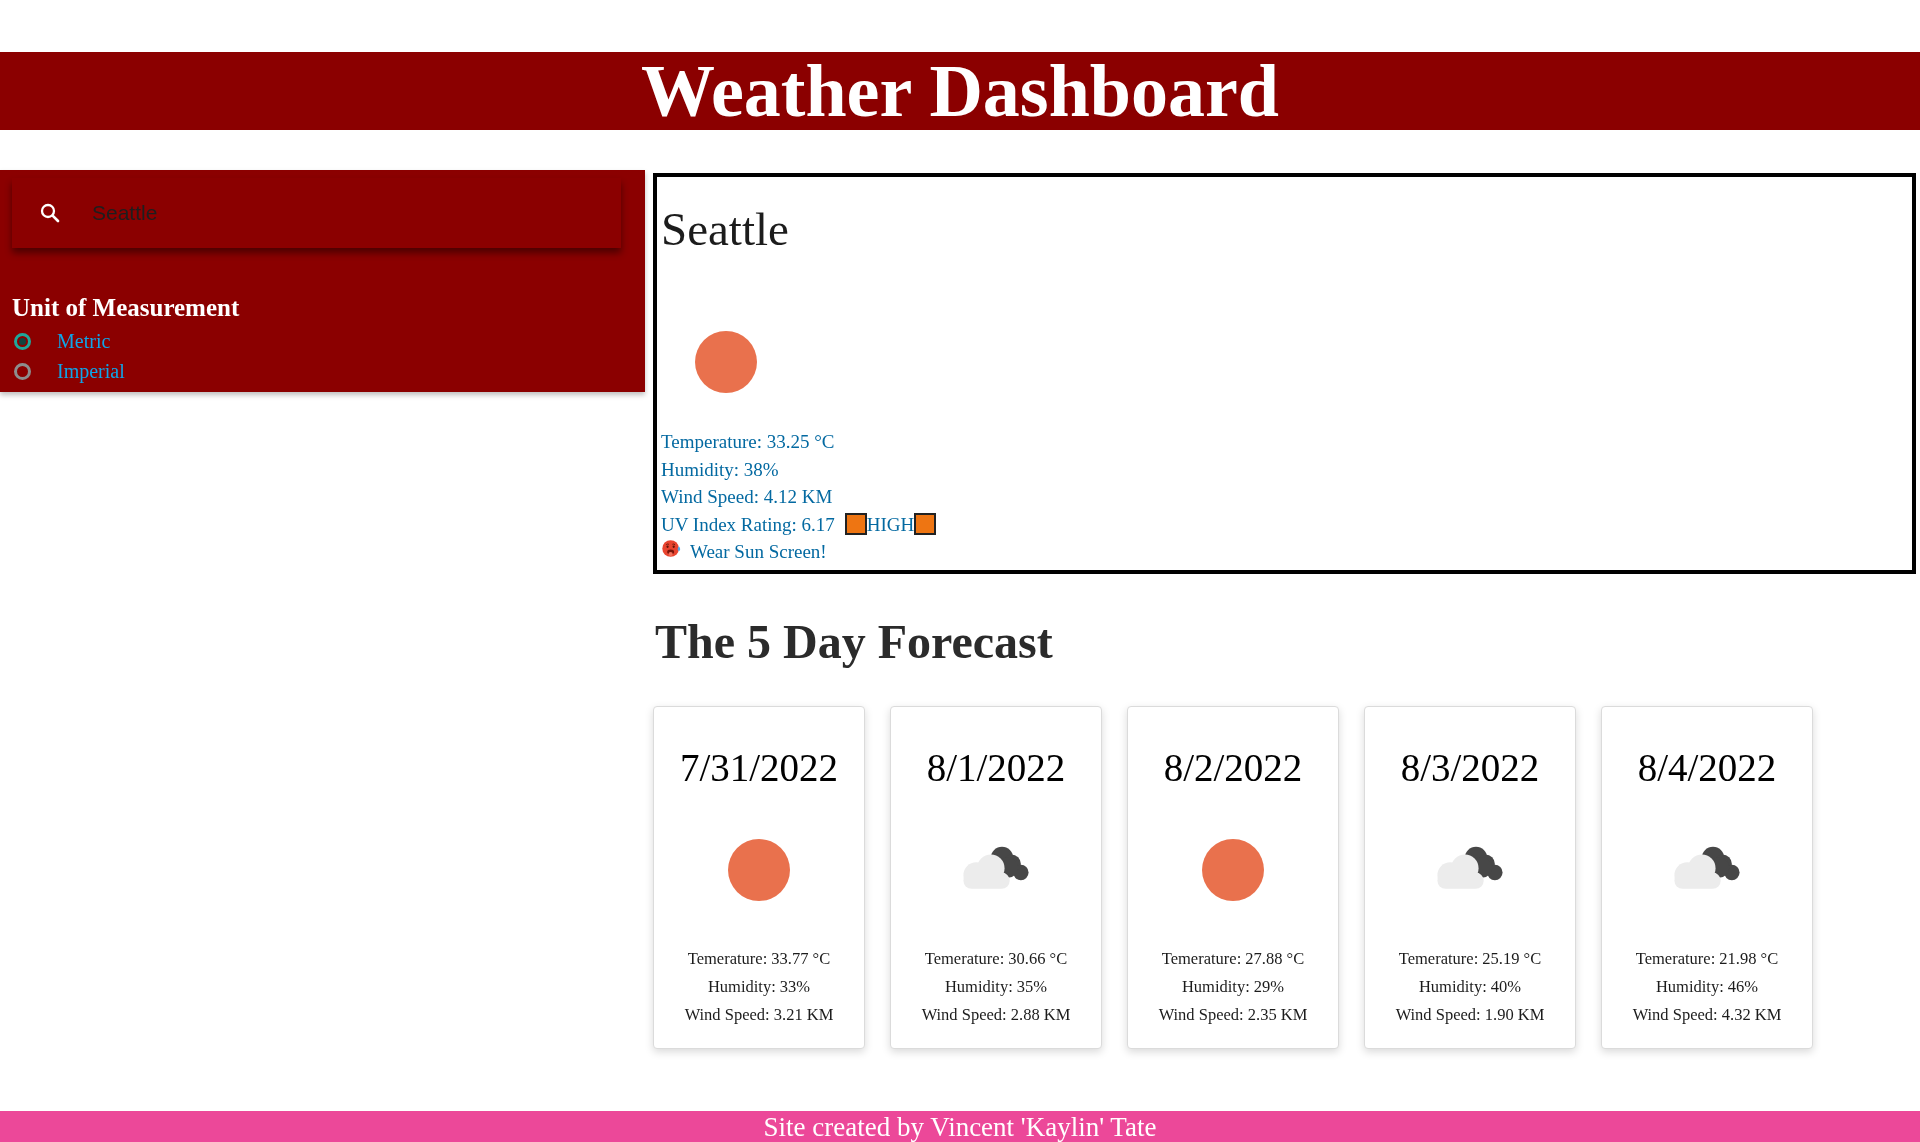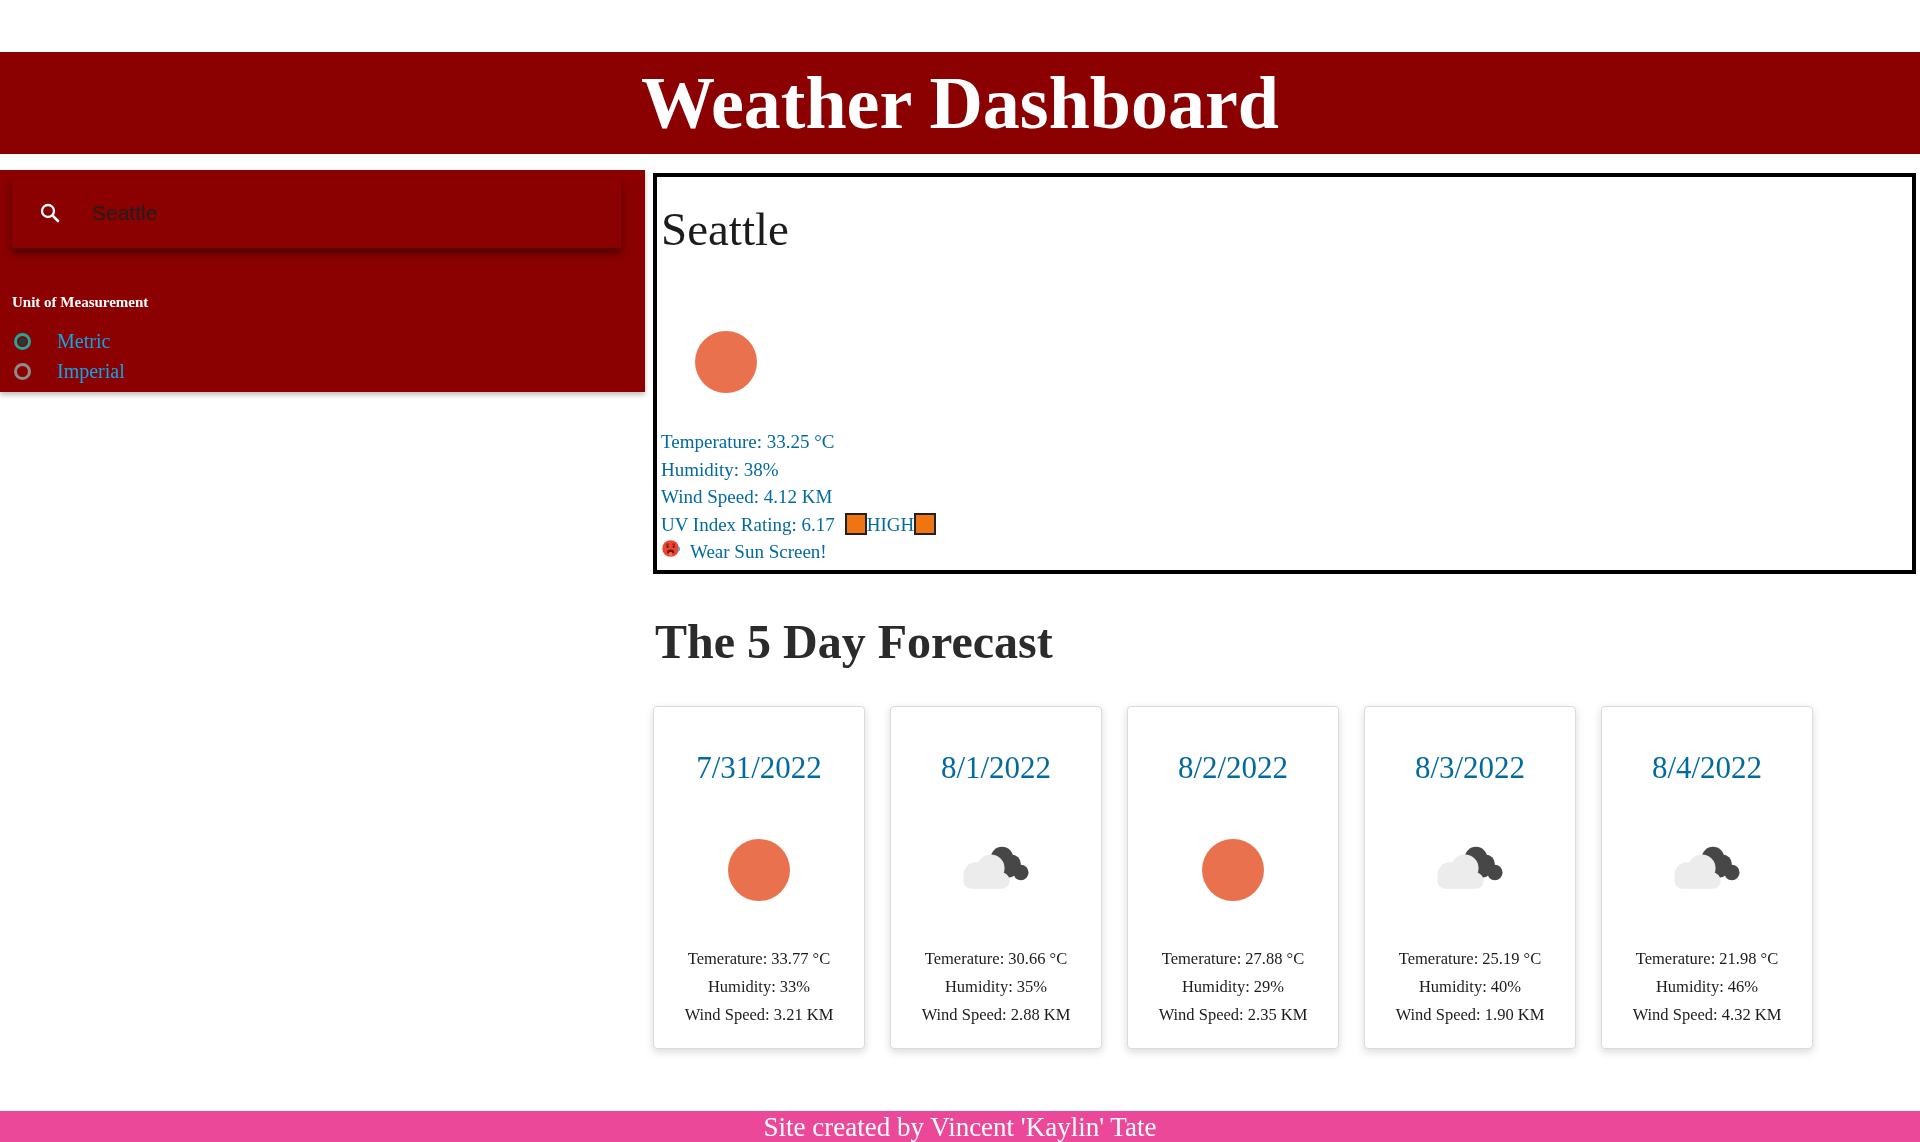--- a/index.html
+++ b/index.html
@@ -1,34 +1,34 @@
 <!DOCTYPE html>
 <html><head>
 <meta charset="utf-8">
 <style>
   * { margin:0; padding:0; box-sizing:content-box; }
   html,body { width:1920px; height:1142px; background:#fff; overflow:hidden;
               font-family:"Liberation Serif", serif; color:#111; position:relative; }
 
   
-  .app-header { position:absolute; top:52px; left:0; width:1920px; height:102px;
+  .app-header { position:absolute; top:52px; left:0; width:1920px; height:78px;
                 background:#8B0000; display:flex; align-items:center; justify-content:center; }
   .app-title { color:#fff; font-size:74px; font-weight:bold; line-height:78px; white-space:nowrap; }
 
   
   .sidebar { position:absolute; top:170px; left:0; width:645px; height:222px;
              background:#8B0000; box-shadow:0 3px 5px rgba(0,0,0,0.25); }
   .search-box { position:absolute; top:8px; left:12px; width:609px; height:70px;
                 background:#8B0000; box-shadow:0 5px 7px rgba(0,0,0,0.45);
                 display:flex; align-items:center; }
   .search-icon { margin-left:26px; width:24px; height:24px; flex:0 0 auto; }
   .search-input { margin-left:30px; width:440px; background:transparent; border:none; outline:none;
                   font-family:"Liberation Sans", sans-serif; font-size:21px; color:#1e1e1e; }
   .unit-label { position:absolute; top:124px; left:12px; color:#fff;
-                font-size:15px; font-weight:bold; }
+                font-size:25px; font-weight:bold; }
   .radio-group { position:absolute; top:156px; left:14px; }
   .radio-row { display:flex; align-items:center; height:30px; }
   .radio { width:17px; height:17px; border-radius:50%; border:3px solid #8D8D8D;
            box-sizing:border-box; display:inline-block; position:relative; background:transparent; }
   .radio.checked { border-color:#1FA79B; }
   .radio.checked::after { content:''; position:absolute; left:2px; top:2px; right:2px; bottom:2px;
                           border-radius:50%; background:#12433E; }
   .radio-label { margin-left:26px; color:#0ea5e9; font-size:20px; }
 
   
@@ -46,21 +46,21 @@
   .emoji-icon { width:21px; height:21px; margin-right:8px; flex:0 0 auto; }
 
   .forecast-heading { margin:40px 0 0 2px; font-size:48px; font-weight:700;
                       line-height:1.15; color:#2b2b2b; }
 
   
   .cards-row { display:flex; gap:25px; margin-top:37px; }
   .card { width:212px; height:343px; box-sizing:border-box; background:#fff;
           border:1px solid #DBDBDB; border-radius:4px; text-align:center;
           box-shadow:0 3px 8px rgba(0,0,0,0.15); }
-  .card-date { margin-top:42px; font-size:31px; line-height:38px; color:#0369a1; font-weight:400; }
+  .card-date { margin-top:42px; font-size:39px; line-height:38px; color:#000000; font-weight:400; }
   .card-icon-slot { margin-top:52px; height:62px; display:flex; justify-content:center; align-items:center; }
   .card-stats { margin-top:44px; }
   .card-stats p { font-size:16.5px; line-height:28px; color:#1c1c1c; }
 
   
   .footer { position:absolute; left:0; top:1111px; width:1920px; height:31px; overflow:hidden;
             background:#ec4899; color:#fff; text-align:center; font-size:27px; line-height:33px; }
 </style>
 </head>
 <body>

